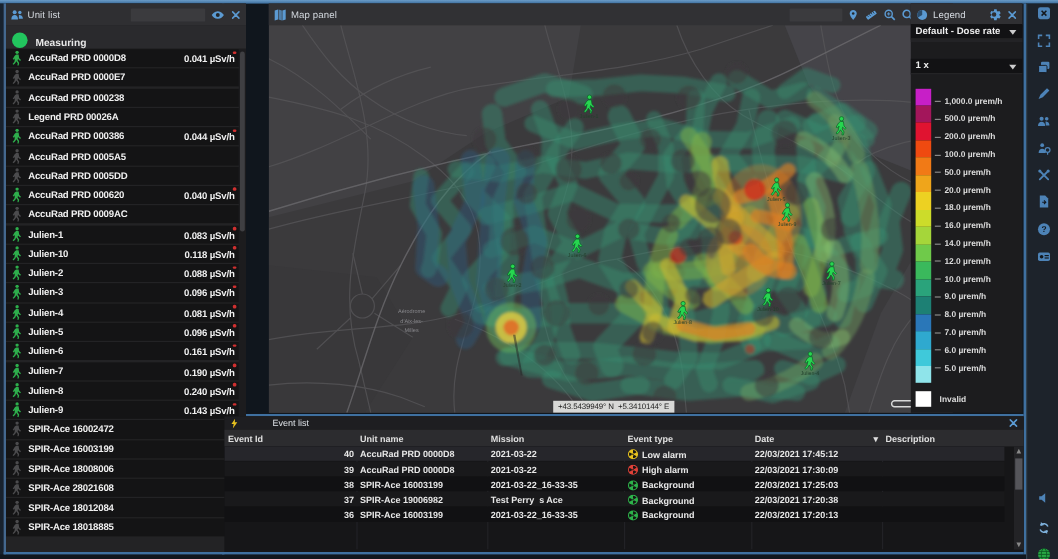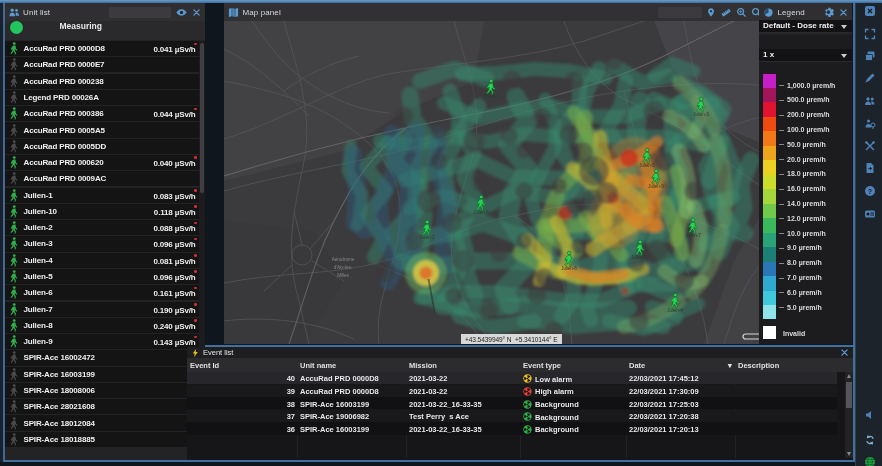--- a/index.html
+++ b/index.html
@@ -8,21 +8,21 @@
 .phead .ttl { color:#d5dae0; font-size:8px; margin-left:3.5px; letter-spacing:0.1px; }
 .hsp { flex:1; }
 .hin { background:#3b3b3e; height:11px; border-radius:1px; }
 .hic { display:flex; align-items:center; justify-content:center; margin-left:4px; }
 
 #topbar { position:absolute; left:0; top:0; width:882px; height:3px; background:linear-gradient(#6b9cc7,#3c6e9e); }
 .vline { position:absolute; width:2px; background:#3f70a0; }
 .hline { position:absolute; height:2px; background:#3f70a0; }
 
 #ulist { left:4.5px; top:3px; width:200px; height:457px; }
-#measuring { position:absolute; left:0; top:18px; right:0; height:18.5px; background:#2a2a2d; display:flex; align-items:flex-start;gap:30px; }
+#measuring { position:absolute; left:0; top:18px; right:0; height:18.5px; background:#2a2a2d; display:flex; align-items:flex-end; }
 #measuring .mc { width:13px; height:13px; border-radius:50%; background:#22c55e; margin-left:5px; }
 #measuring .mt { color:#e8e8e8; font-size:8.5px; font-weight:bold; margin-left:7px; }
 #urows { position:absolute; left:0; top:38px; right:6px; }
 .urow { position:relative; height:15.2px; margin-bottom:1.1px; background:#141415; display:flex; align-items:center; }
 .picon { width:14px; display:flex; justify-content:center; margin-left:2px; }
 .uname { color:#f0f0f0; font-size:8px; font-weight:bold; margin-left:3px; white-space:nowrap; letter-spacing:-0.15px; }
 .rate { position:absolute; right:3px; top:4px; color:#f0f0f0; font-size:8px; font-weight:bold; letter-spacing:-0.15px; }
 .rdot { position:absolute; right:2px; top:1.5px; width:2.5px; height:2.5px; border-radius:50%; background:#d03030; }
 #uscroll { position:absolute; right:0; top:38px; width:6px; bottom:0; background:#1c1c1e; }
 #uscroll .thumb { position:absolute; left:1px; right:1px; top:2px; height:150px; background:#3f3f42; border-radius:2px; }
@@ -35,21 +35,21 @@
 .lgbar { position:absolute; left:0; right:0; height:12px; background:#232326; color:#eee; font-weight:bold; font-size:8px; display:flex; align-items:center; padding-left:4px; }
 .lgdd { position:absolute; left:0; right:0; height:12.5px; background:#121214; color:#eee; font-weight:bold; font-size:8px; display:flex; align-items:center; padding-left:4px; border-bottom:1px solid #2a2a2c; }
 .caret { position:absolute; right:5px; top:4.5px; width:0; height:0; border-left:3px solid transparent; border-right:3px solid transparent; border-top:4px solid #ccc; }
 #lgcolors { position:absolute; left:4px; top:70.5px; width:13px; }
 .lglab { position:absolute; left:20px; color:#ddd; font-size:7px; font-weight:bold; white-space:nowrap; }
 .lglab .tick { display:inline-block; width:5px; height:1px; background:#888; vertical-align:middle; margin-right:3px; }
 #invsq { position:absolute; left:4px; top:323px; width:13px; height:13px; background:#fff; }
 #invlab { position:absolute; left:24px; top:327px; color:#ddd; font-size:7px; font-weight:bold; }
 
 #elist { left:187px; top:347px; width:666px; height:113px; background:#161618; }
-#ehead { position:absolute; left:0; top:0; right:0; height:11px; background:#1e1e21; display:flex; align-items:center; padding:0 4px; }
+#ehead { position:absolute; left:0; top:0; right:0; height:11px; background:#1e1e21; display:flex; align-items:center; padding:0 4px;gap:24px; }
 #ehead .ttl { color:#dfe3e8; font-size:7.5px; margin-left:3px; }
 #ecols { position:absolute; left:0; top:11px; right:0; height:14px; background:#2c2c2f; color:#e0e0e0; font-size:7.5px; font-weight:bold; }
 #ecols span { position:absolute; top:3px; }
 .erow { position:absolute; left:0; right:8px; height:12.2px; color:#e8e8e8; font-size:7.5px; font-weight:bold; background:#111113; }
 .erow.odd { background:#19191b; }
 .erow.sel { background:#26262b; }
 .erow span { position:absolute; top:2.4px; white-space:nowrap; }
 .c-id { left:0; width:108px; text-align:right; }
 .c-un { left:113px; } .c-mi { left:222px; } .c-et { left:336px; } .c-dt { left:442px; }
 .c-et .ett { position:static; margin-left:3px; vertical-align:1.5px; }

